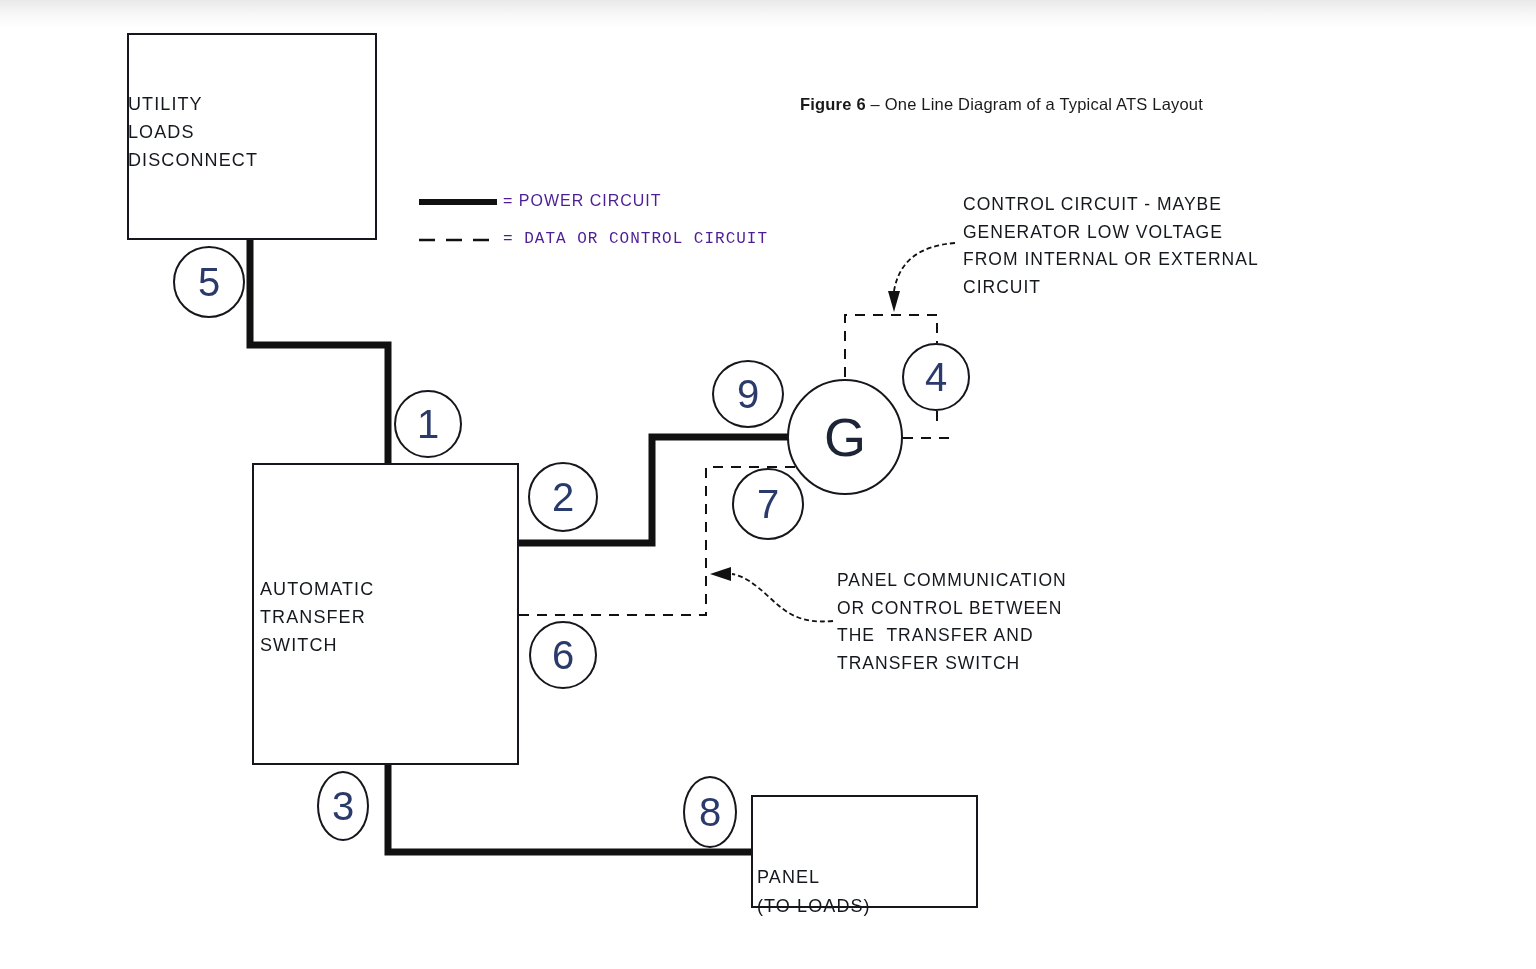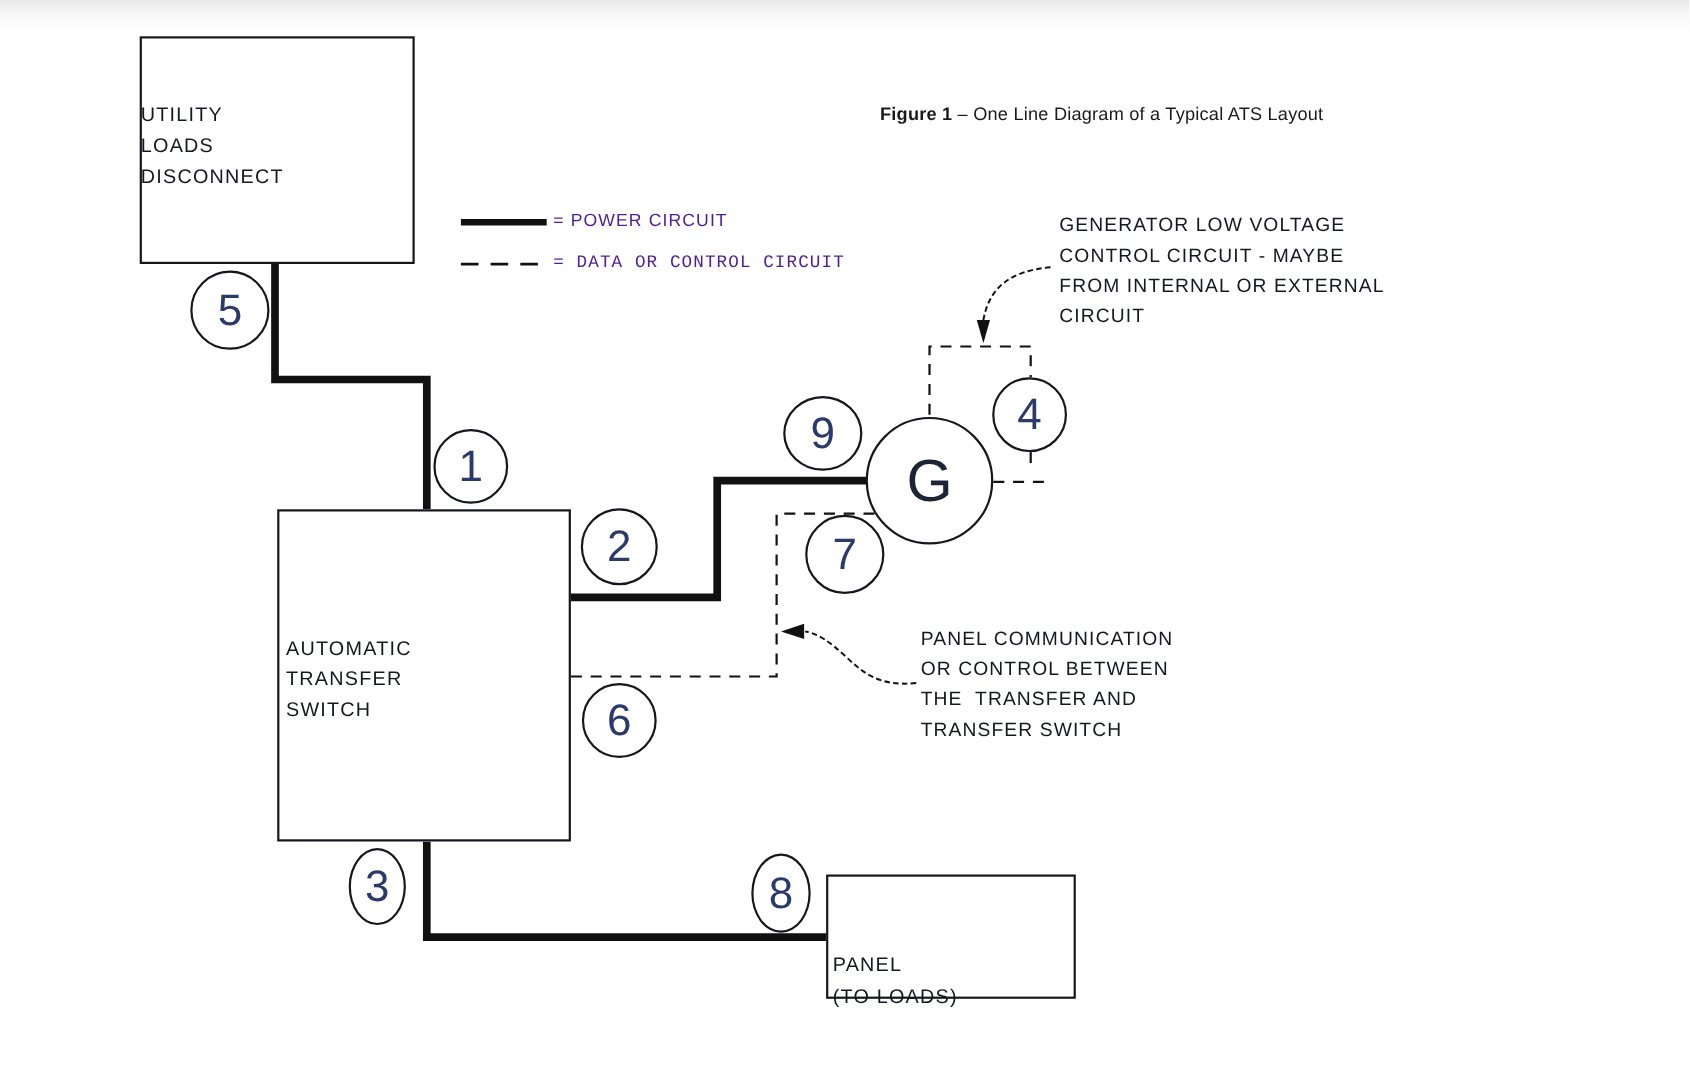--- a/index.html
+++ b/index.html
@@ -64,21 +64,21 @@
       <path d="M 440 556 L 440 580" stroke-width="2"></path>
       <path d="M 478 557 L 478 581" stroke-width="2"></path>
       <circle cx="440" cy="590" r="10" stroke-width="2"></circle>
       <circle cx="478" cy="591" r="9" stroke-width="2"></circle>
       <path d="M 447 599 L 461 633" stroke-width="2" stroke-dasharray="4 3"></path>
       <circle cx="466" cy="643" r="10" stroke-width="2"></circle>
       <path d="M 466 653 L 466 678" stroke-width="2"></path>
     </g>
   </svg>
 
-  <div id="figure-title"><span class="b">Figure 1</span><span> – One Line Diagram of a Typical ATS Layout</span></div>
+  <div id="figure-title"><span class="b">Figure 6</span><span> – One Line Diagram of a Typical ATS Layout</span></div>
 
   <div class="legend-text" style="left:503px;top:192px;">= POWER CIRCUIT</div>
   <div class="legend-text" style="left:503px;top:230px;font-family:Liberation Mono, monospace;">= DATA OR CONTROL CIRCUIT</div>
 
   <div class="box" style="left:127px;top:33px;width:250px;height:207px;"></div>
   <div class="label-block" style="left:128px;top:90px;">
     <div>UTILITY</div>
     <div>LOADS</div>
     <div>DISCONNECT</div>
   </div>
@@ -104,22 +104,22 @@
   <div class="marker" style="left:528px;top:462px;width:70px;height:70px;">2</div>
   <div class="marker" style="left:317px;top:771px;width:52px;height:70px;">3</div>
   <div class="marker" style="left:902px;top:343px;width:68px;height:68px;">4</div>
   <div class="marker" style="left:173px;top:246px;width:72px;height:72px;">5</div>
   <div class="marker" style="left:529px;top:621px;width:68px;height:68px;">6</div>
   <div class="marker" style="left:732px;top:468px;width:72px;height:72px;">7</div>
   <div class="marker" style="left:683px;top:776px;width:54px;height:72px;">8</div>
   <div class="marker" style="left:712px;top:360px;width:72px;height:68px;">9</div>
 
   <div class="ann" style="left:963px;top:191px;">
+    <div>CONTROL CIRCUIT - MAYBE</div>
     <div>GENERATOR LOW VOLTAGE</div>
-    <div>CONTROL CIRCUIT - MAYBE</div>
     <div>FROM INTERNAL OR EXTERNAL</div>
     <div>CIRCUIT</div>
   </div>
 
   <div class="ann" style="left:837px;top:567px;">
     <div>PANEL COMMUNICATION</div>
     <div>OR CONTROL BETWEEN</div>
     <div>THE  TRANSFER AND</div>
     <div>TRANSFER SWITCH</div>
   </div>

